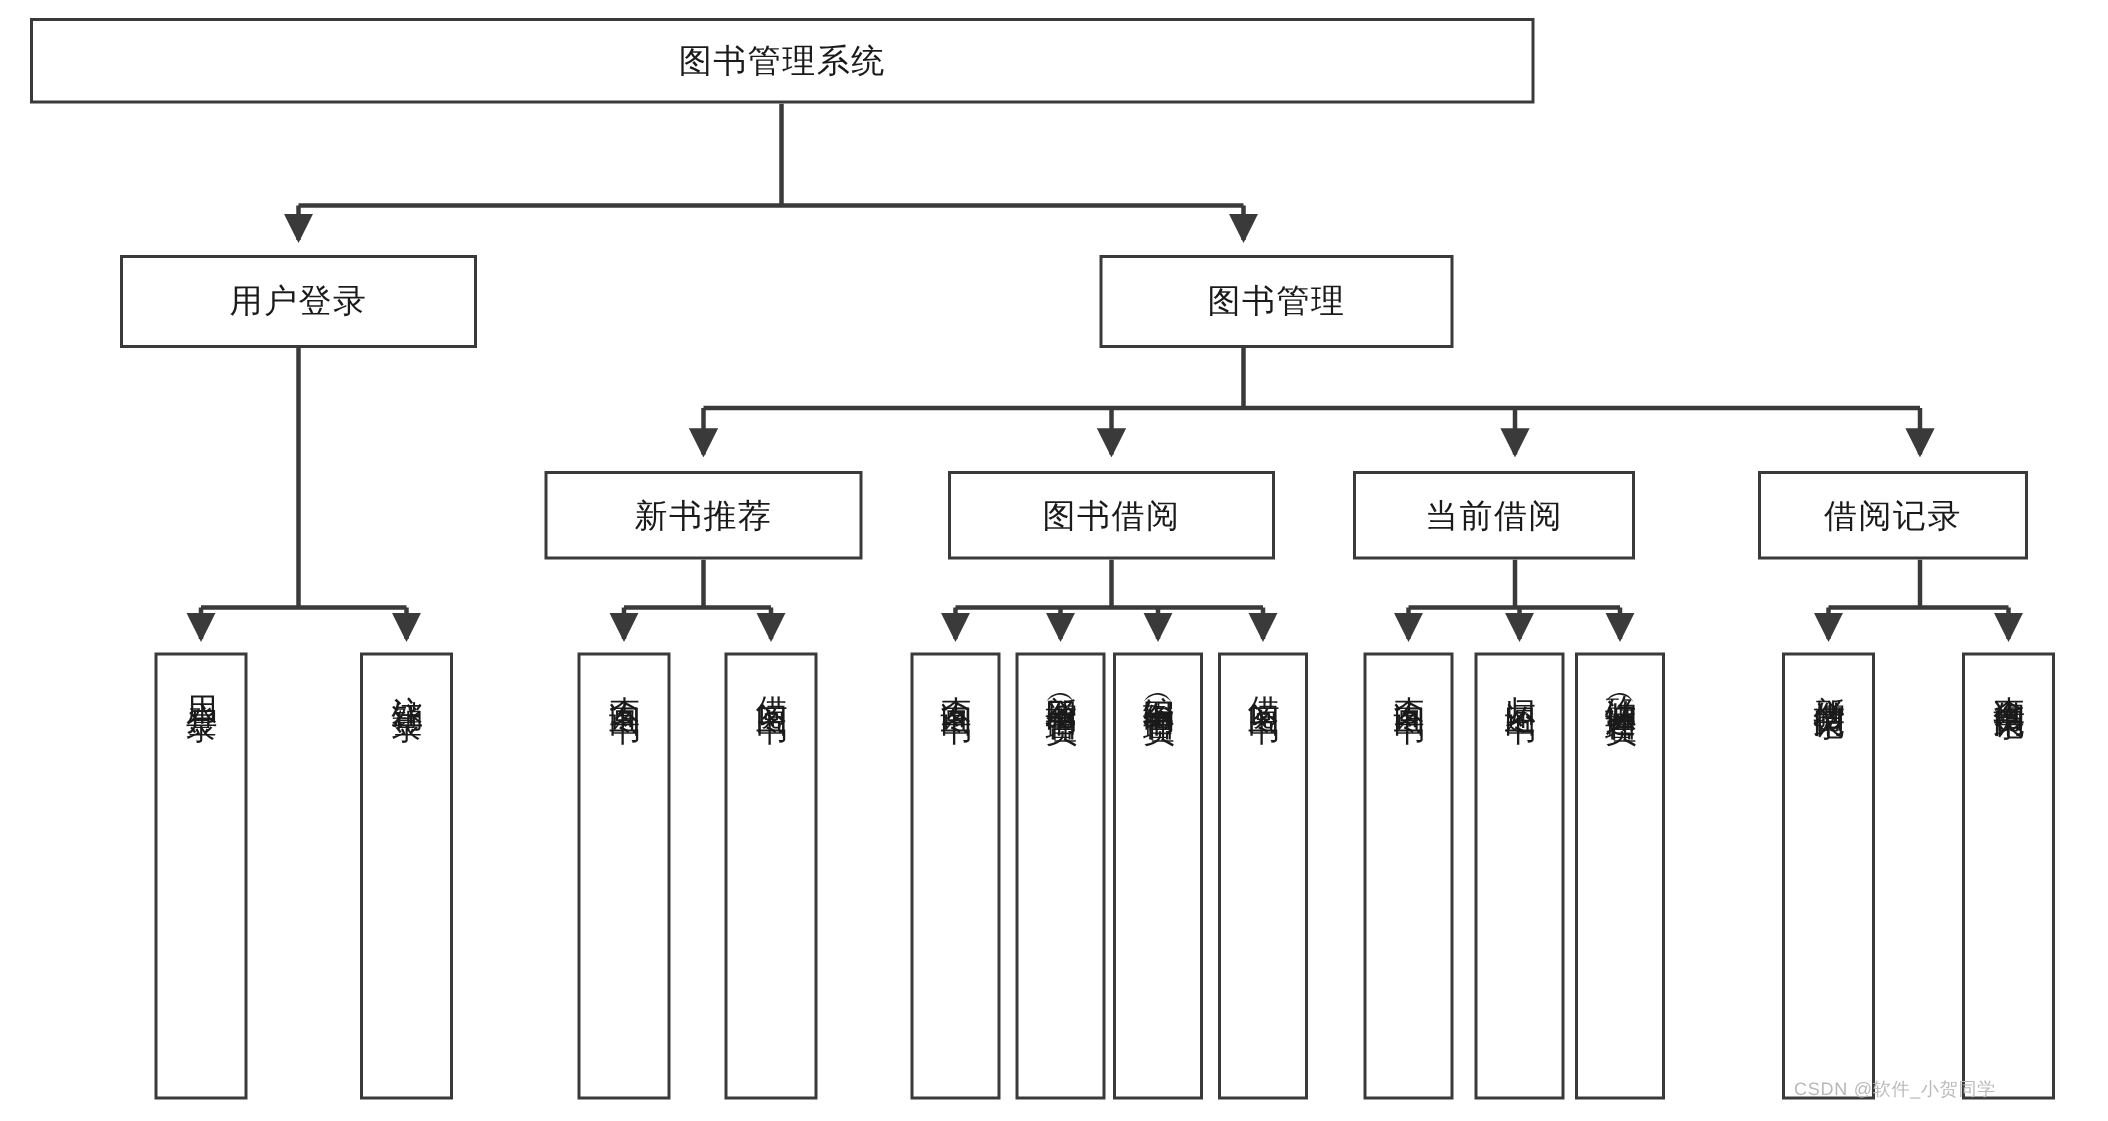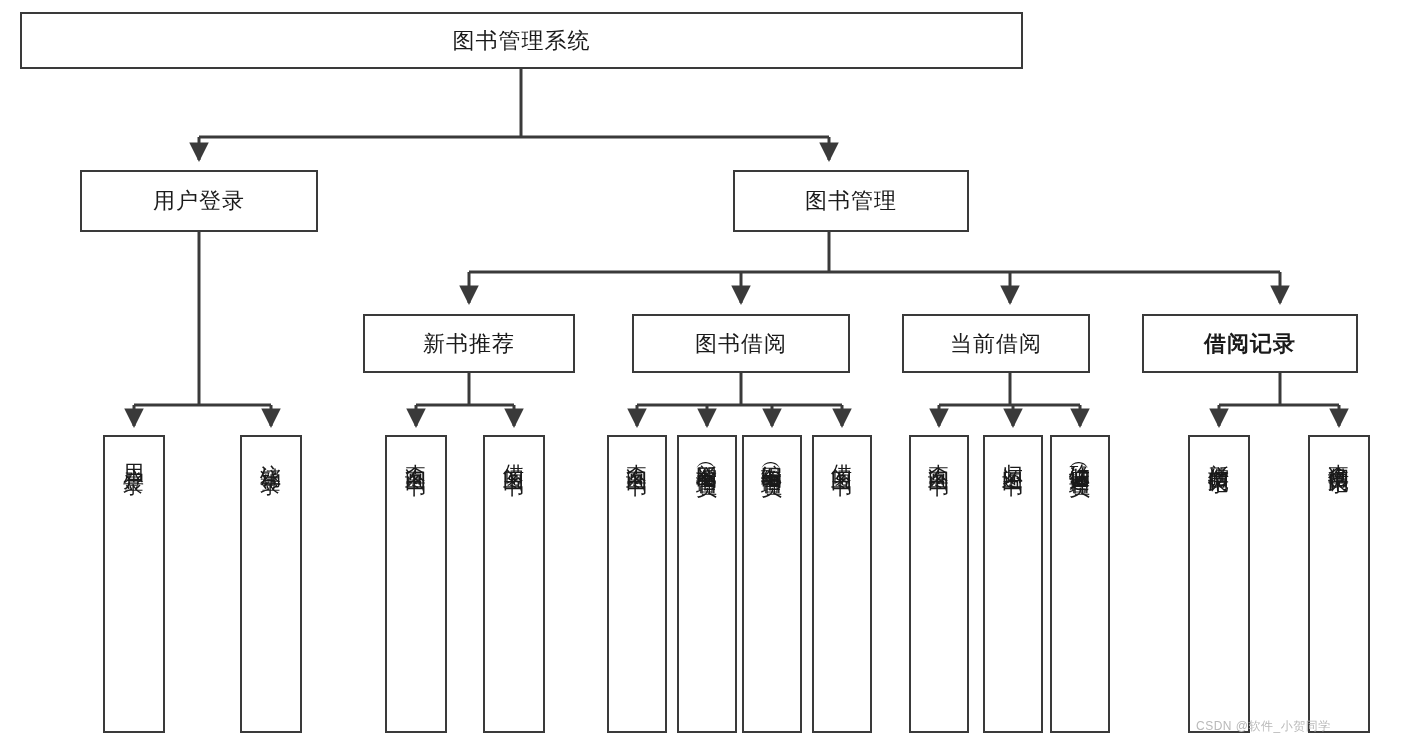--- a/index.html
+++ b/index.html
@@ -135,21 +135,21 @@
 
   <div class="node horiz" style="left: 632px; top: 314px; width: 218px; height: 59px;">
     <span class="label">图书借阅</span>
   </div>
   <div class="node horiz" style="left: 363px; top: 314px; width: 212px; height: 59px;">
     <span class="label">新书推荐</span>
   </div>
   <div class="node horiz" style="left: 902px; top: 314px; width: 188px; height: 59px;">
     <span class="label">当前借阅</span>
   </div>
-  <div class="node horiz" style="left: 1142px; top: 314px; width: 216px; height: 59px; font-weight: bold;">
+  <div class="node horiz" style="left: 1172px; top: 314px; width: 180px; height: 59px;">
     <span class="label">借阅记录</span>
   </div>
 
   <div class="node vert" style="left: 103px; top: 435px; width: 62px; height: 298px;">
     <span class="label">用户登录</span>
   </div>
   <div class="node vert" style="left: 240px; top: 435px; width: 62px; height: 298px;">
     <span class="label">注销登录</span>
   </div>
   <div class="node vert" style="left: 385px; top: 435px; width: 62px; height: 298px;">

